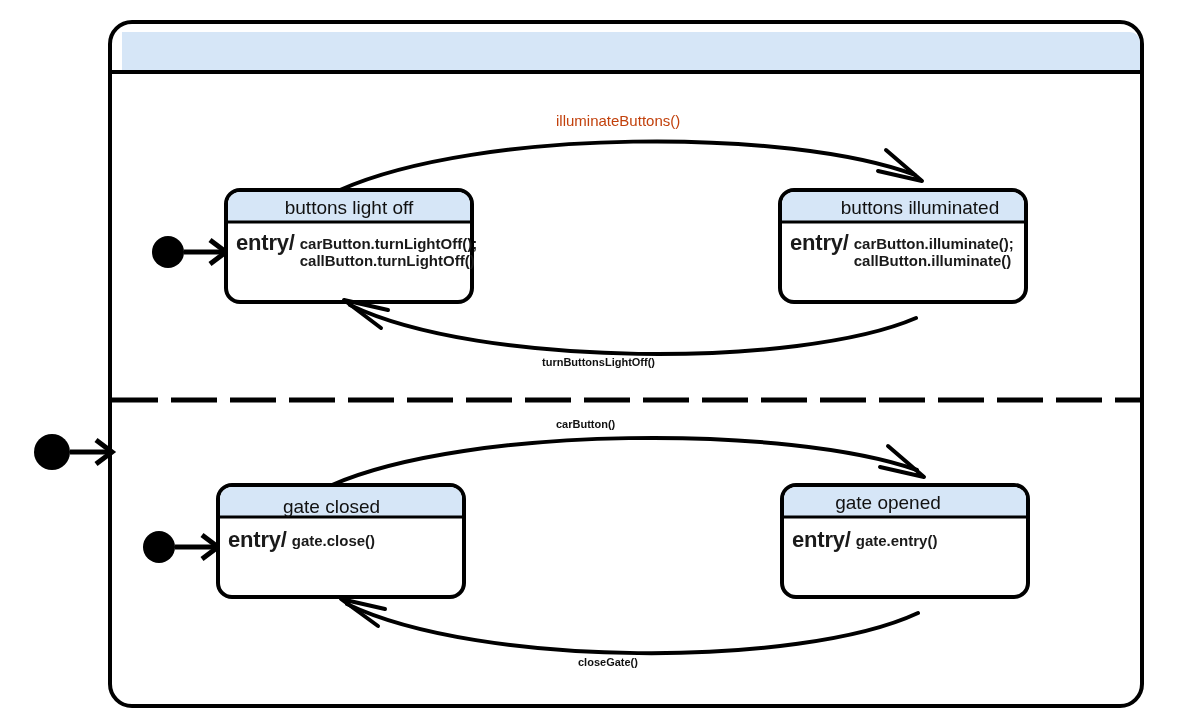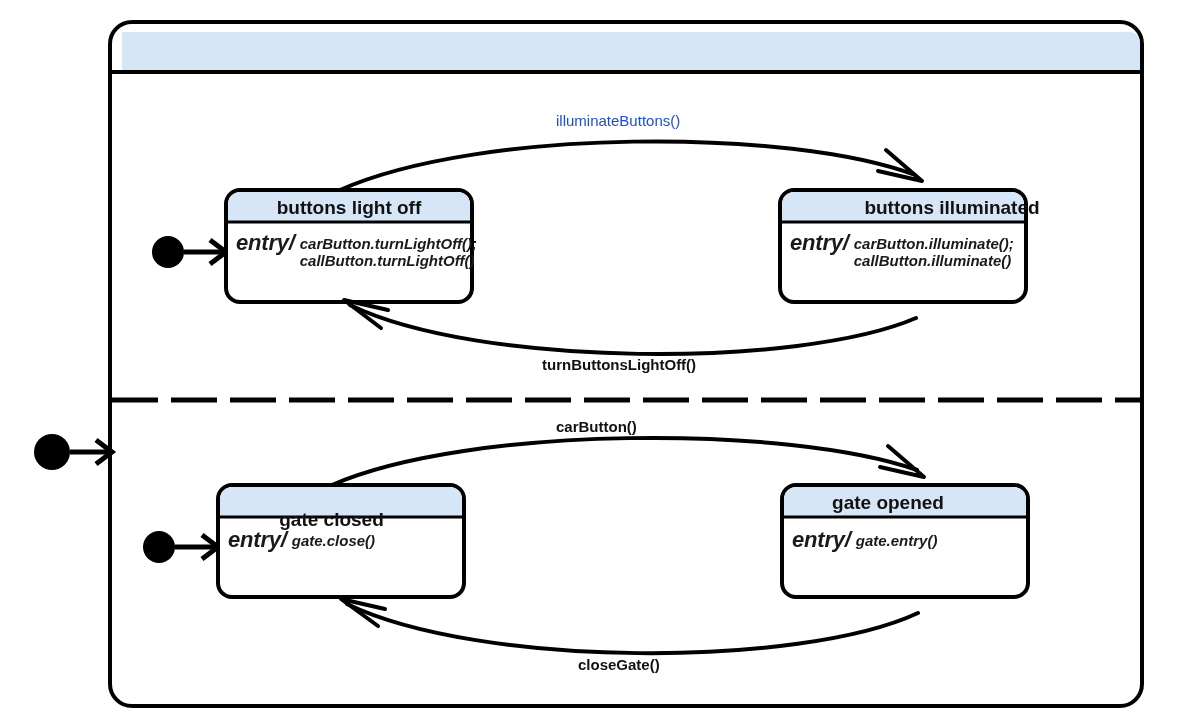--- a/index.html
+++ b/index.html
@@ -25,35 +25,34 @@
     position: absolute;
     left: 0;
     top: 0;
     width: 1200px;
     height: 728px;
   }
   
   .state-title {
     position: absolute;
     text-align: center;
-    font-weight: bold;
+    font-weight: normal;
     font-size: 19px;
     color: #111111;
     font-family: "Liberation Sans", sans-serif;
     line-height: 28px;
     pointer-events: none;
     white-space: nowrap;
   }
   .state-entry {
     position: absolute;
     display: flex;
     align-items: flex-start;
     font-family: "Liberation Sans", sans-serif;
     pointer-events: none;
-    font-style: italic;
   }
   .entry-kw {
     font-size: 22px;
     font-weight: bold;
     color: #1a1a1a;
     letter-spacing: -0.2px;
     line-height: 22px;
     flex: 0 0 auto;
     padding-right: 5px;
   }
@@ -61,28 +60,28 @@
     font-size: 15px;
     font-weight: bold;
     color: #1a1a1a;
     line-height: 17px;
     padding-top: 3px;
     white-space: pre-line;
   }
   .edge-label {
     position: absolute;
     font-family: "Liberation Sans", sans-serif;
-    font-size: 15px;
+    font-size: 11px;
     font-weight: bold;
     color: #111111;
     white-space: nowrap;
     pointer-events: none;
   }
   .edge-label.green {
-    color: #1d4ed8;
+    color: #c2410c;
     font-weight: normal;
     font-size: 15px;
     text-align: center;
   }
 </style>
 </head>
 <body>
 
 <div id="diagram-root">
 
@@ -161,28 +160,28 @@
 
   </svg>
 
   <div class="state-title" style="left:228px; top:194px; width:242px;">buttons light off</div>
   <div class="state-entry" style="left:236px; top:232px; width:232px;">
     <span class="entry-kw">entry/</span>
     <span class="entry-body">carButton.turnLightOff();
 callButton.turnLightOff()</span>
   </div>
 
-  <div class="state-title" style="left:782px; top:194px; width:276px;padding-left:32px;">buttons illuminated</div>
+  <div class="state-title" style="left:782px; top:194px; width:276px;">buttons illuminated</div>
   <div class="state-entry" style="left:790px; top:232px; width:232px;">
     <span class="entry-kw">entry/</span>
     <span class="entry-body">carButton.illuminate();
 callButton.illuminate()</span>
   </div>
 
-  <div class="state-title" style="left:220px; top:506px; width:223px;">gate closed</div>
+  <div class="state-title" style="left:220px; top:493px; width:223px;">gate closed</div>
   <div class="state-entry" style="left:228px; top:529px; width:232px;">
     <span class="entry-kw">entry/</span>
     <span class="entry-body">gate.close()</span>
   </div>
 
   <div class="state-title" style="left:784px; top:489px; width:208px;">gate opened</div>
   <div class="state-entry" style="left:792px; top:529px; width:232px;">
     <span class="entry-kw">entry/</span>
     <span class="entry-body">gate.entry()</span>
   </div>

